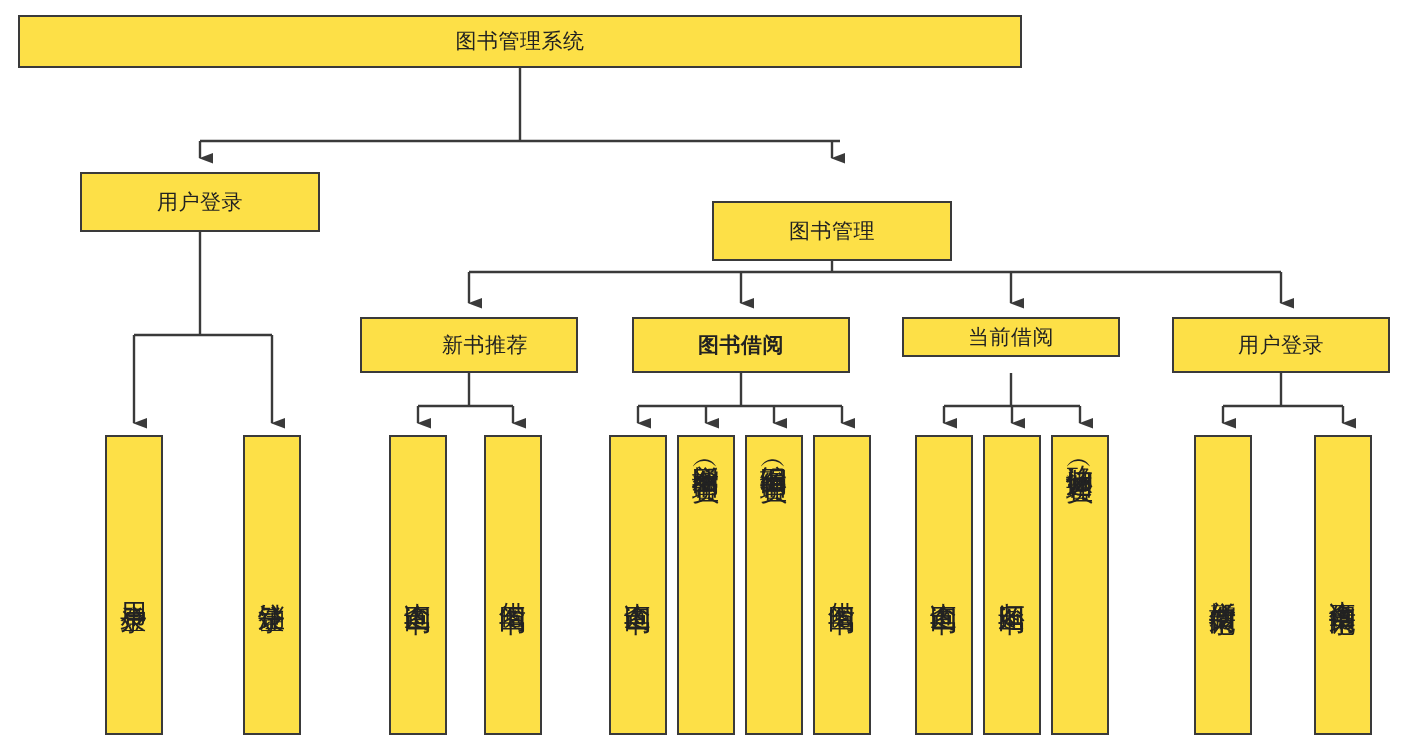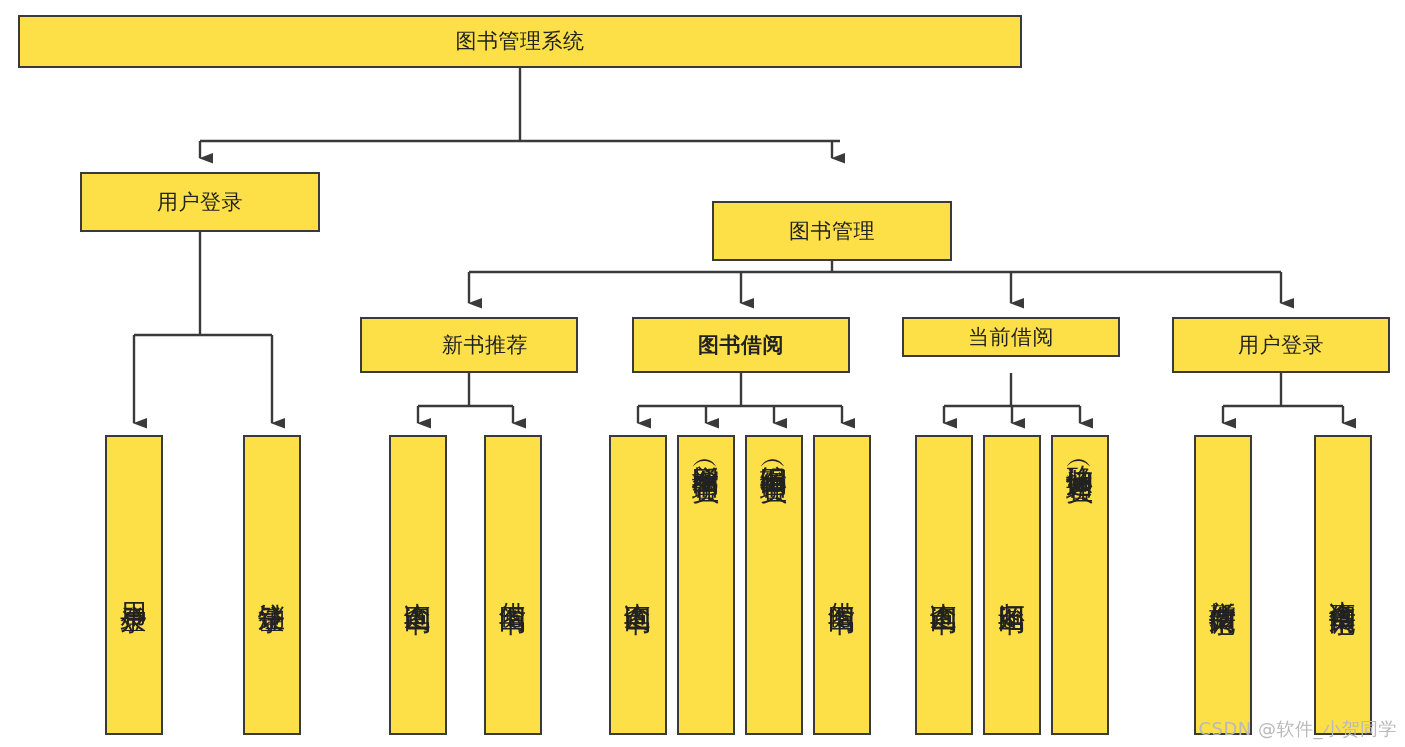--- a/index.html
+++ b/index.html
@@ -199,15 +199,14 @@
   </div>
 
   <div class="node vert centered" style="left:1194px; top:435px; width:58px; height:300px;">
     <span class="label">新增借阅记录</span>
   </div>
 
   <div class="node vert centered" style="left:1314px; top:435px; width:58px; height:300px;">
     <span class="label">查询借阅记录</span>
   </div>
 
-  <div id="watermark">CSDN @软件_小贺同学</div>
 
 </div>
 
 </body></html>

